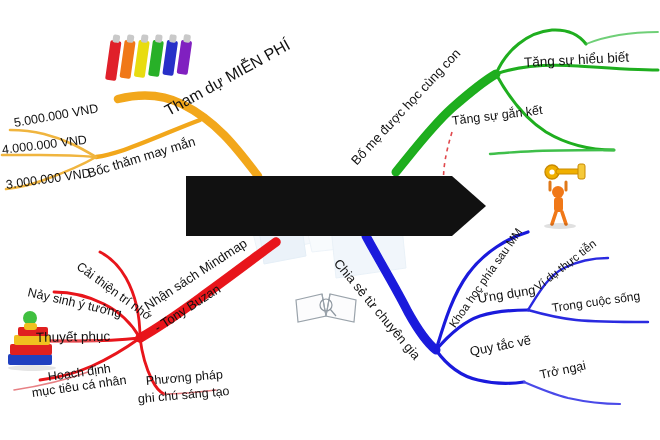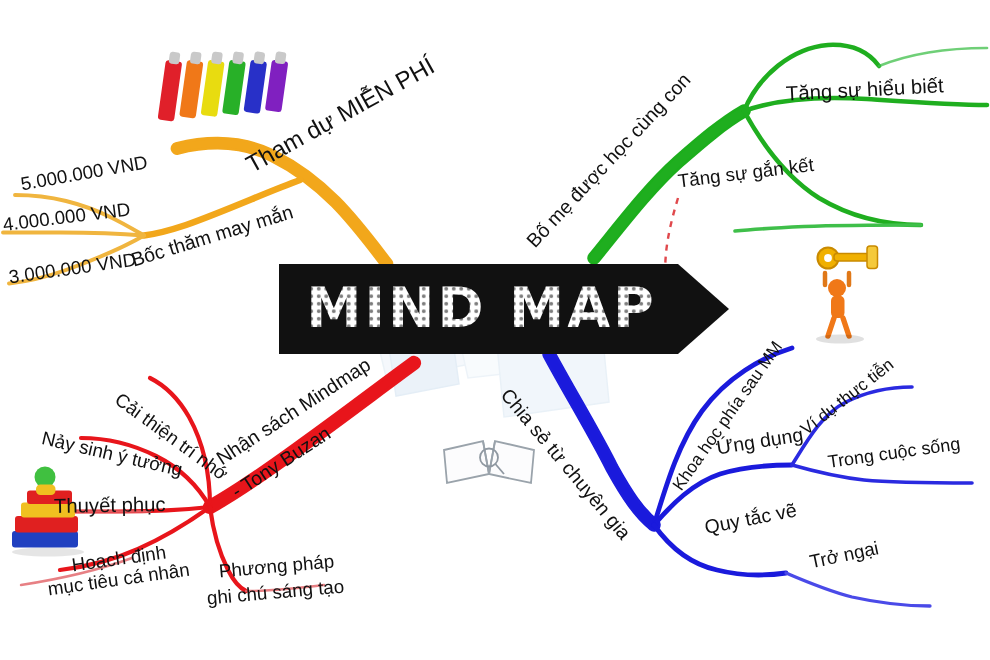--- a/index.html
+++ b/index.html
@@ -101,21 +101,20 @@
 
       <path d="M44,341 C62,341 82,341 100,341" stroke="#E36A6E" stroke-width="1.6" opacity=".85"></path>
       <path d="M14,390 C40,386 66,380 88,372" stroke="#E36A6E" stroke-width="1.6" opacity=".85"></path>
       <path d="M164,394 C180,394 200,392 216,390" stroke="#E36A6E" stroke-width="1.6" opacity=".85"></path>
     </g>
   </svg>
 
   <svg class="layer" viewBox="0 0 660 440">
     <polygon points="186,176 452,176 486,206 452,236 186,236" fill="#111111"></polygon>
   </svg>
-  <div class="center-text" style="left:196px;top:181px;width:250px;text-align:center;font-size:37px;line-height:50px;">MIND MAP</div>
 
   <svg class="layer" viewBox="0 0 660 440">
     <defs>
       <pattern id="dotp" width="5" height="5" patternUnits="userSpaceOnUse">
         <circle cx="2.5" cy="2.5" r="1.3" fill="#111111"></circle>
       </pattern>
       <clipPath id="titleclip">
           <rect x="196" y="183" width="252" height="46"></rect>
         </clipPath>
     </defs>

